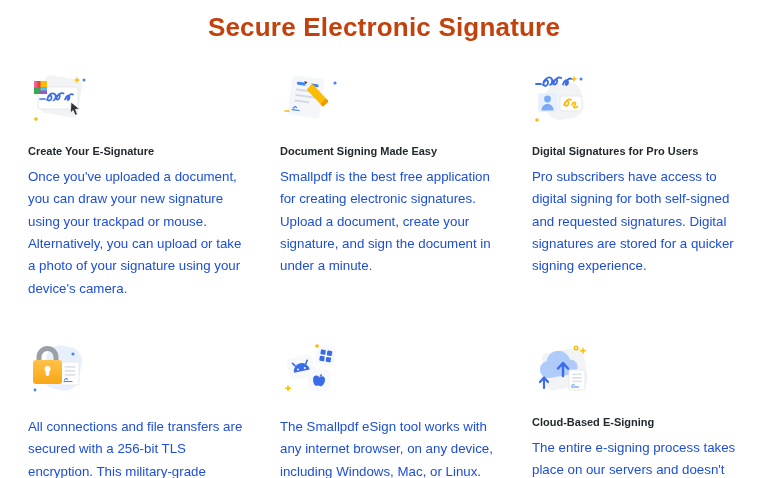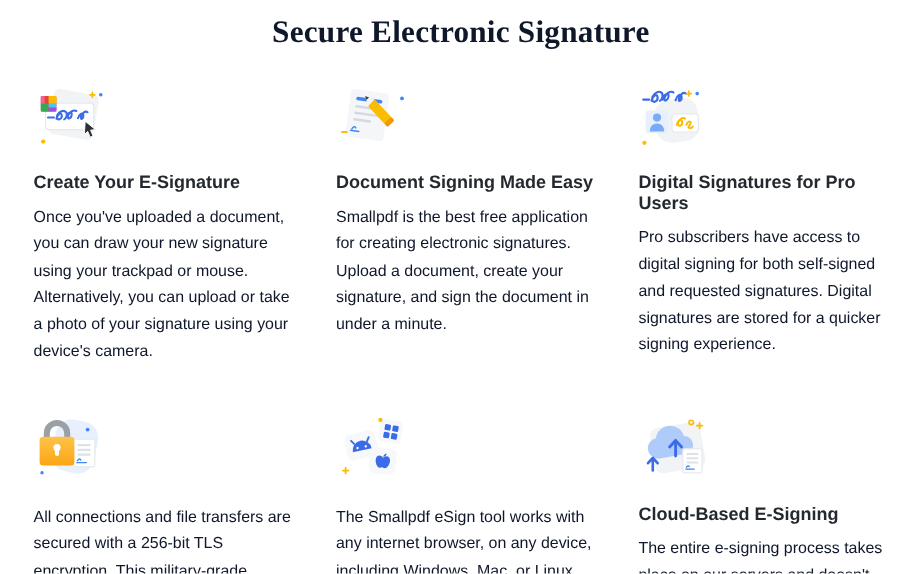--- a/index.html
+++ b/index.html
@@ -8,49 +8,48 @@
     width: 768px; height: 478px;
     background: #ffffff;
     font-family: "Liberation Sans", sans-serif;
     overflow: hidden;
   }
   .page { width: 768px; height: 478px; overflow: hidden; }
   .page-title {
     text-align: center;
     font-size: 26px;
     font-weight: 700;
-    color: #0f172a;
+    color: #c2410c;
     margin: 12px 0 2px 0;
     letter-spacing: 0.2px;
-    font-family: Liberation Serif, serif;
   }
   .features-grid {
     display: grid;
     grid-template-columns: repeat(3, 1fr);
     column-gap: 32px;
     row-gap: 40px;
     padding: 0 16px 0 28px;
     margin-top: 26px;
   }
   .feature-card { min-width: 0; }
   .feature-icon {
     width: 62px; height: 56px;
     margin-bottom: 20px;
   }
   .feature-icon svg { display: block; }
   .feature-title {
-    font-size: 15px;
+    font-size: 11px;
     font-weight: 700;
     color: #23292f;
     margin: 0 0 9px 0;
   }
   .feature-desc {
     font-size: 13.3px;
     line-height: 1.68;
-    color: #0f172a;
+    color: #1d4ed8;
     margin: 0;
     max-width: 232px;
   }
 </style>
 </head>
 <body>
 
 <div class="page">
 
   <h1 class="page-title">Secure Electronic Signature</h1>

